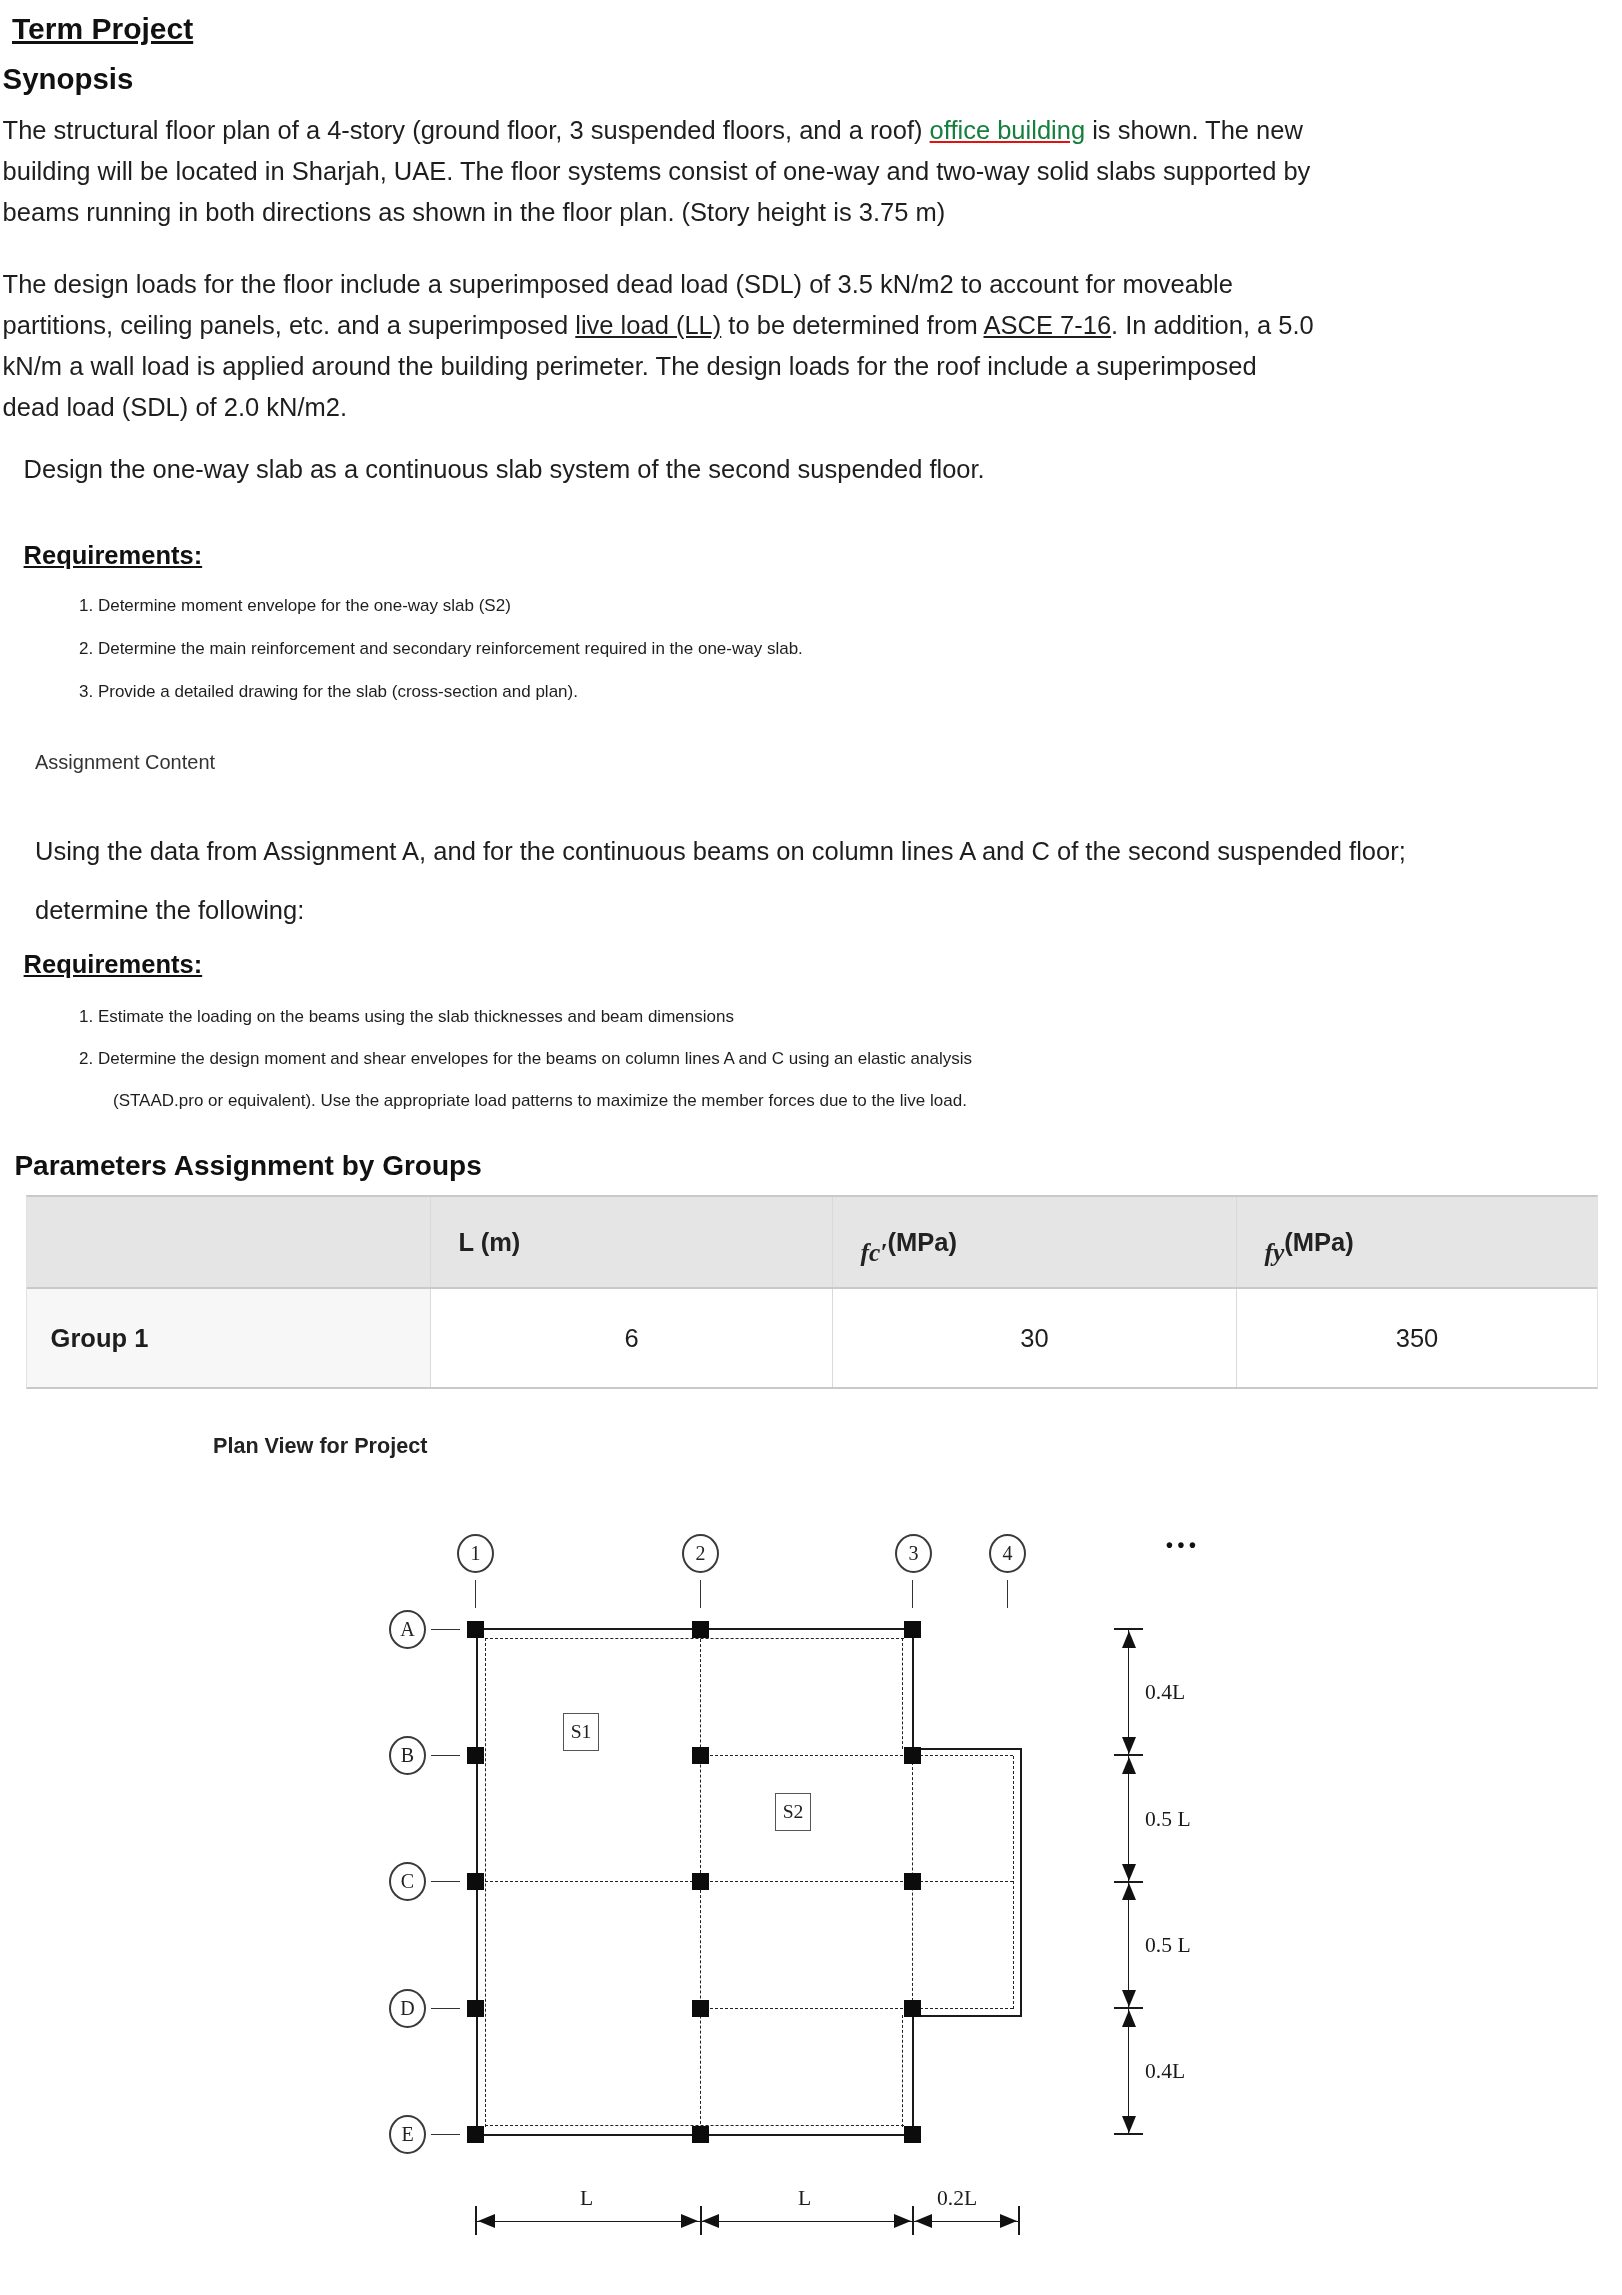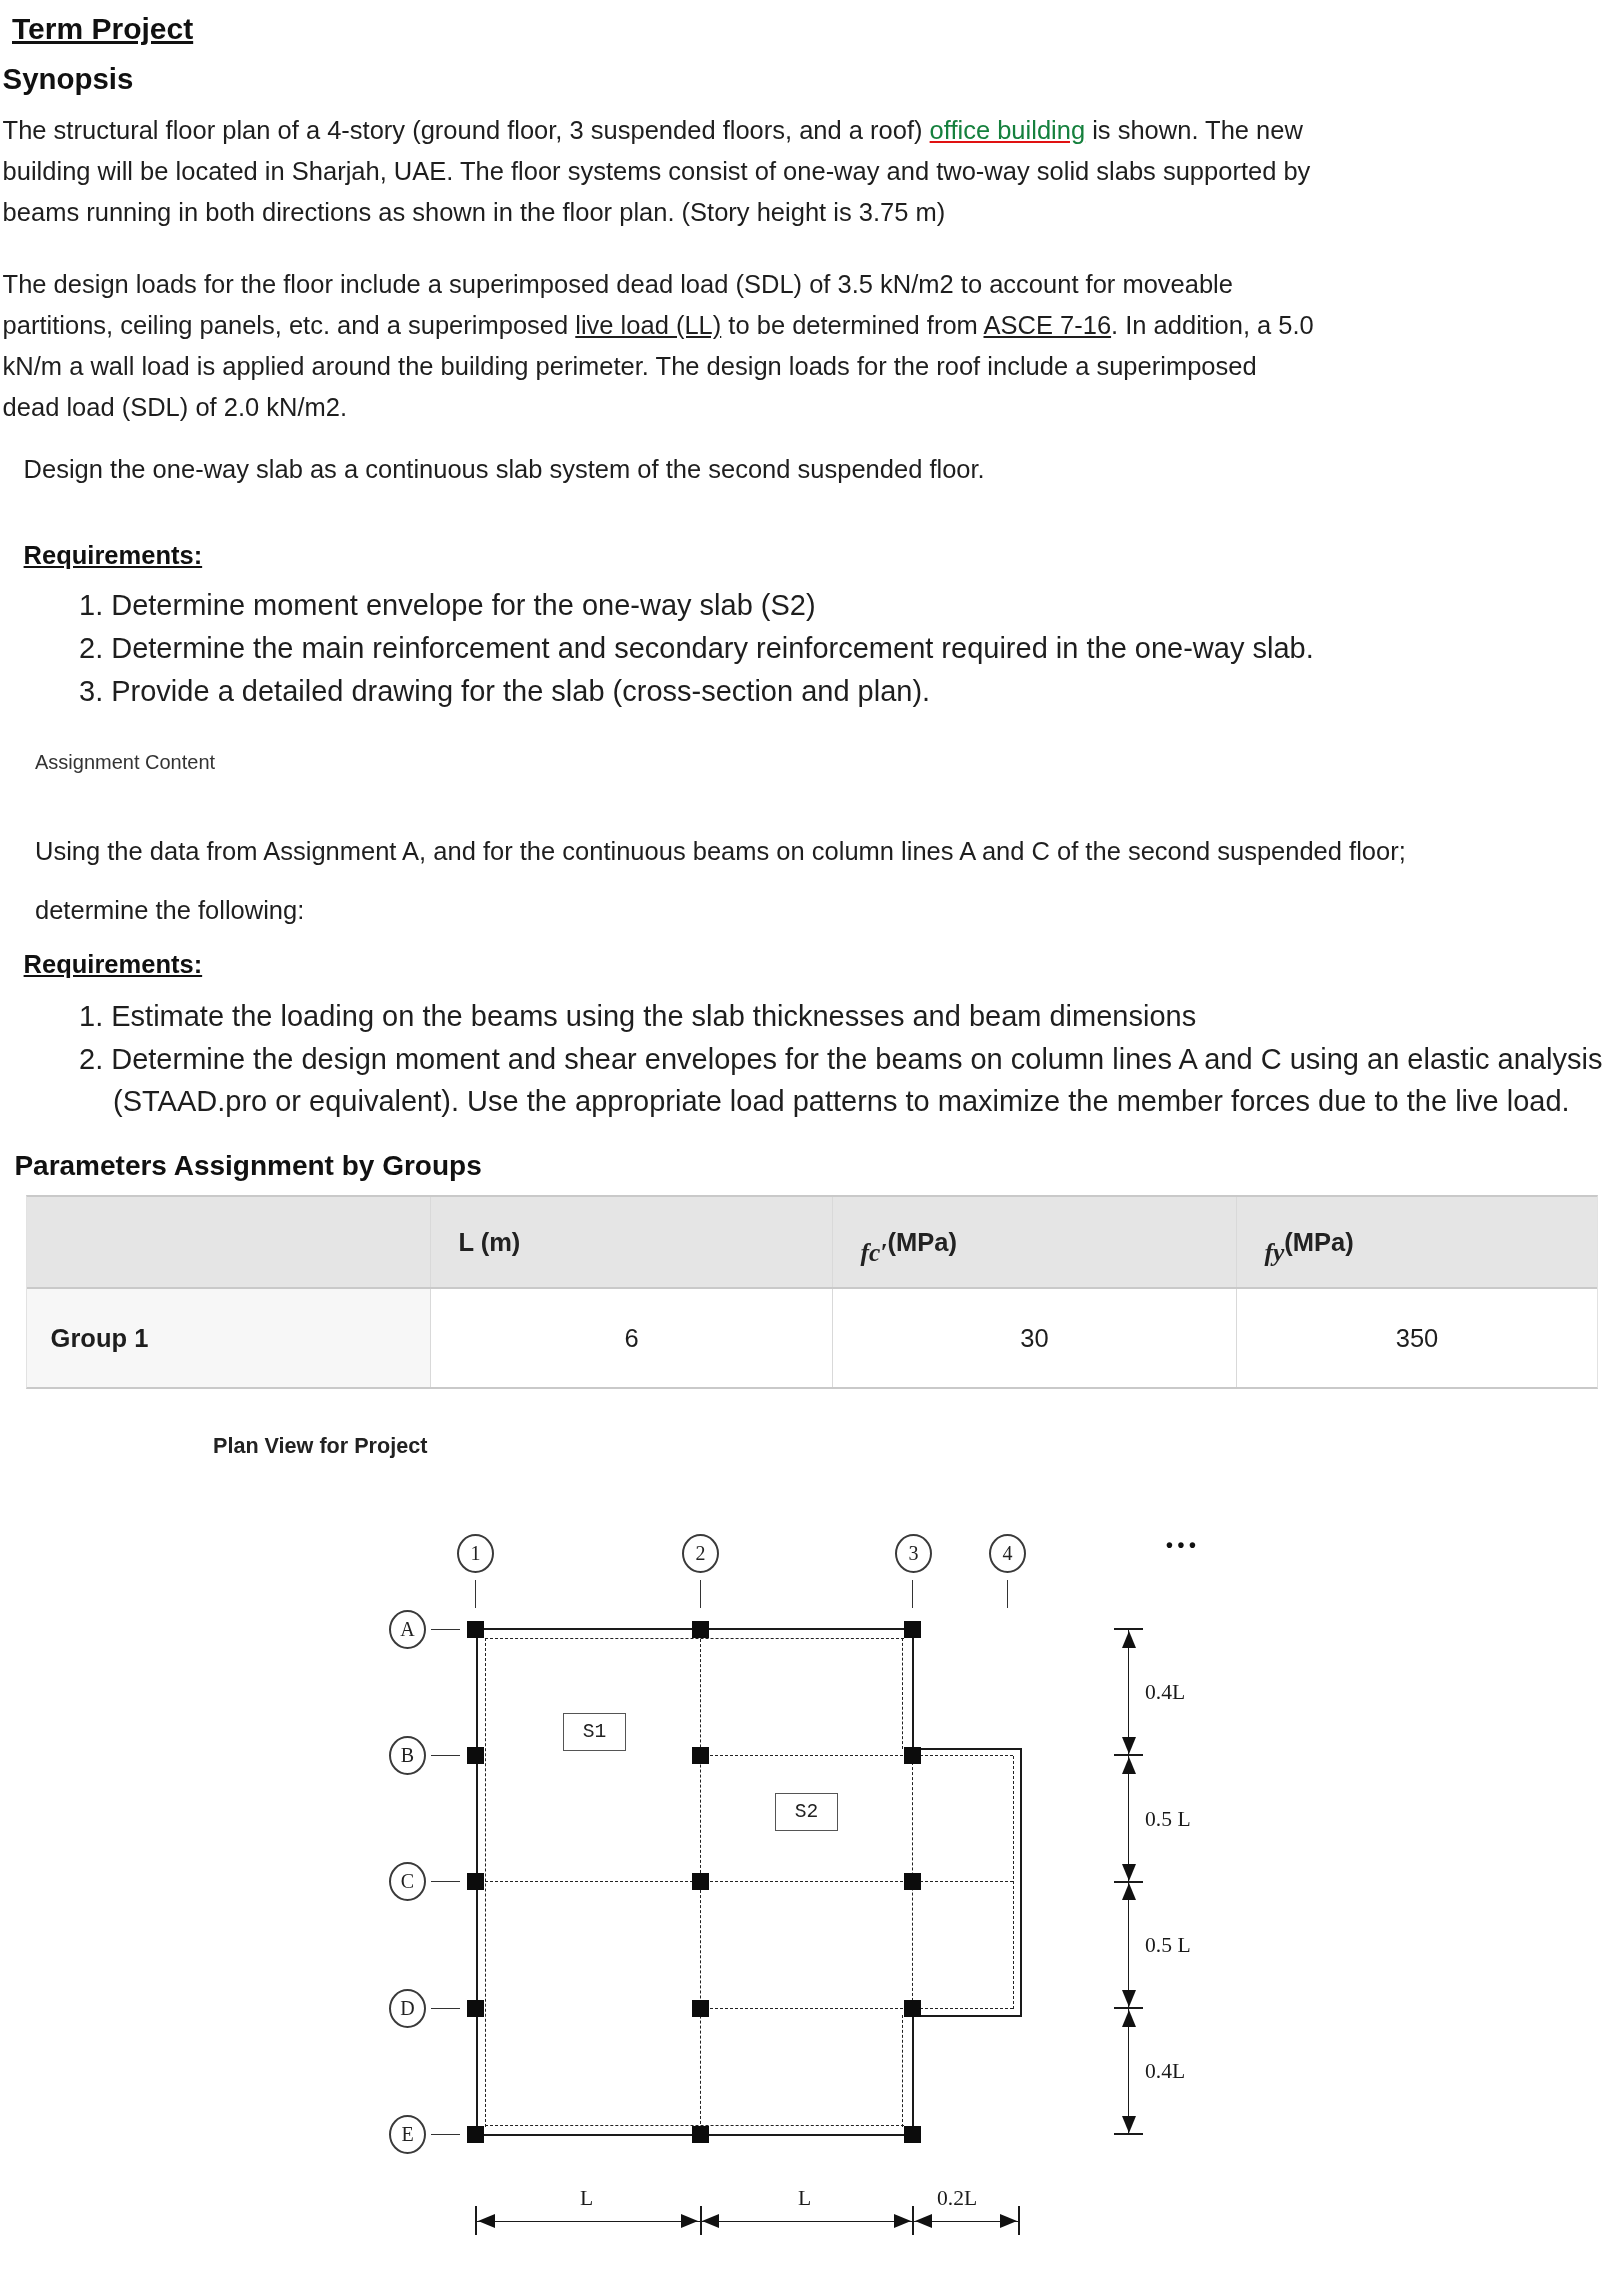--- a/index.html
+++ b/index.html
@@ -8,21 +8,21 @@
   
   .doc-title{top:11.8px;left:0;width:1597px;text-align:left;font-size:30px;font-weight:bold;text-decoration:underline;color:#111;margin-left:12px;}
   .h-synopsis{top:62px;left:2.6px;font-size:29.4px;font-weight:bold;color:#111;}
   .para{font-size:25.5px;line-height:41px;color:#1e1e1e;}
   .p1{top:110px;left:2.6px;width:1584px;}
   .p2{top:264px;left:2.6px;width:1584px;}
   .design-note{top:455px;left:23.6px;font-size:25.5px;}
   .req-h{font-size:25.5px;font-weight:bold;text-decoration:underline;color:#111;}
   .req1-h{top:541px;left:23.6px;}
   .req2-h{top:950px;left:23.6px;}
-  .li{font-size:29px;line-height:43px;padding-left:113px;text-indent:-34px;width:1505px;}
+  .li{font-size:17px;line-height:43px;padding-left:113px;text-indent:-34px;width:1505px;}
   .req1-list{top:584px;left:0;}
   .req2-item1{top:995px;left:0;}
   .req2-item2{top:1038px;left:0;line-height:42px;}
   .h-assignment{top:751px;left:35px;font-size:20px;font-weight:400;color:#333;}
   .p-assignment{top:822px;left:35px;width:1557px;font-size:25.5px;line-height:59px;}
   .h-params{top:1150px;left:14.4px;font-size:28px;font-weight:bold;color:#111;}
   .red-link{color:#15803d;font-weight:normal;text-decoration:underline;text-decoration-color:#e01212;text-align:right;}
   .ulink{text-decoration:underline;}
   
   .ptable{top:1195px;left:26px;width:1570px;border-top:2px solid #c9c9c9;border-bottom:2px solid #c9c9c9;border-left:0.7px solid #e2e2e2;border-right:0.7px solid #e2e2e2;}
@@ -38,21 +38,21 @@
   .plan-caption{top:1433px;left:213px;font-size:21.6px;font-weight:bold;color:#222;text-align:right;}
   
   .diagram{top:1505px;left:0;width:1623px;height:766px;}
   .sl{position:absolute;background:#1a1a1a;}
   .dh{position:absolute;border-top:1.3px dashed #222;height:0;}
   .dv{position:absolute;border-left:1.3px dashed #222;width:0;}
   .colsq{position:absolute;width:17px;height:17px;background:#0c0c0c;}
   .gcirc{position:absolute;width:37px;height:39px;border:2px solid #3a3a3a;border-radius:50%;background:#fff;display:flex;align-items:center;justify-content:center;font-family:"Liberation Serif",serif;font-size:20px;color:#222;box-sizing:border-box;}
   .lead-v{position:absolute;width:1.3px;height:27.5px;background:#333;}
   .lead-h{position:absolute;height:1.3px;width:29px;background:#333;}
-  .slab-tag{position:absolute;width:63px;height:38px;border:1.3px solid #555;background:#fff;display:flex;align-items:center;justify-content:center;font-family:Liberation Mono, monospace;font-size:19.6px;color:#222;box-sizing:border-box;text-align:right;}
+  .slab-tag{position:absolute;width:36px;height:38px;border:1.3px solid #555;background:#fff;display:flex;align-items:center;justify-content:center;font-family:Liberation Serif, serif;font-size:19.6px;color:#222;box-sizing:border-box;text-align:right;}
   .dim-line-v{position:absolute;width:1.3px;background:#1a1a1a;}
   .dim-line-h{position:absolute;height:1.3px;background:#1a1a1a;}
   .tick-h{position:absolute;width:29px;height:2px;background:#1a1a1a;}
   .tick-v{position:absolute;width:2px;height:29px;background:#1a1a1a;}
   .ar{position:absolute;width:0;height:0;}
   .ar.up{border-left:7.2px solid transparent;border-right:7.2px solid transparent;border-bottom:17px solid #111;}
   .ar.dn{border-left:7.2px solid transparent;border-right:7.2px solid transparent;border-top:17px solid #111;}
   .ar.lf{border-top:7.2px solid transparent;border-bottom:7.2px solid transparent;border-right:17px solid #111;}
   .ar.rt{border-top:7.2px solid transparent;border-bottom:7.2px solid transparent;border-left:17px solid #111;}
   .dim-label{position:absolute;font-family:"Liberation Serif",serif;font-size:21.6px;color:#1a1a1a;}

